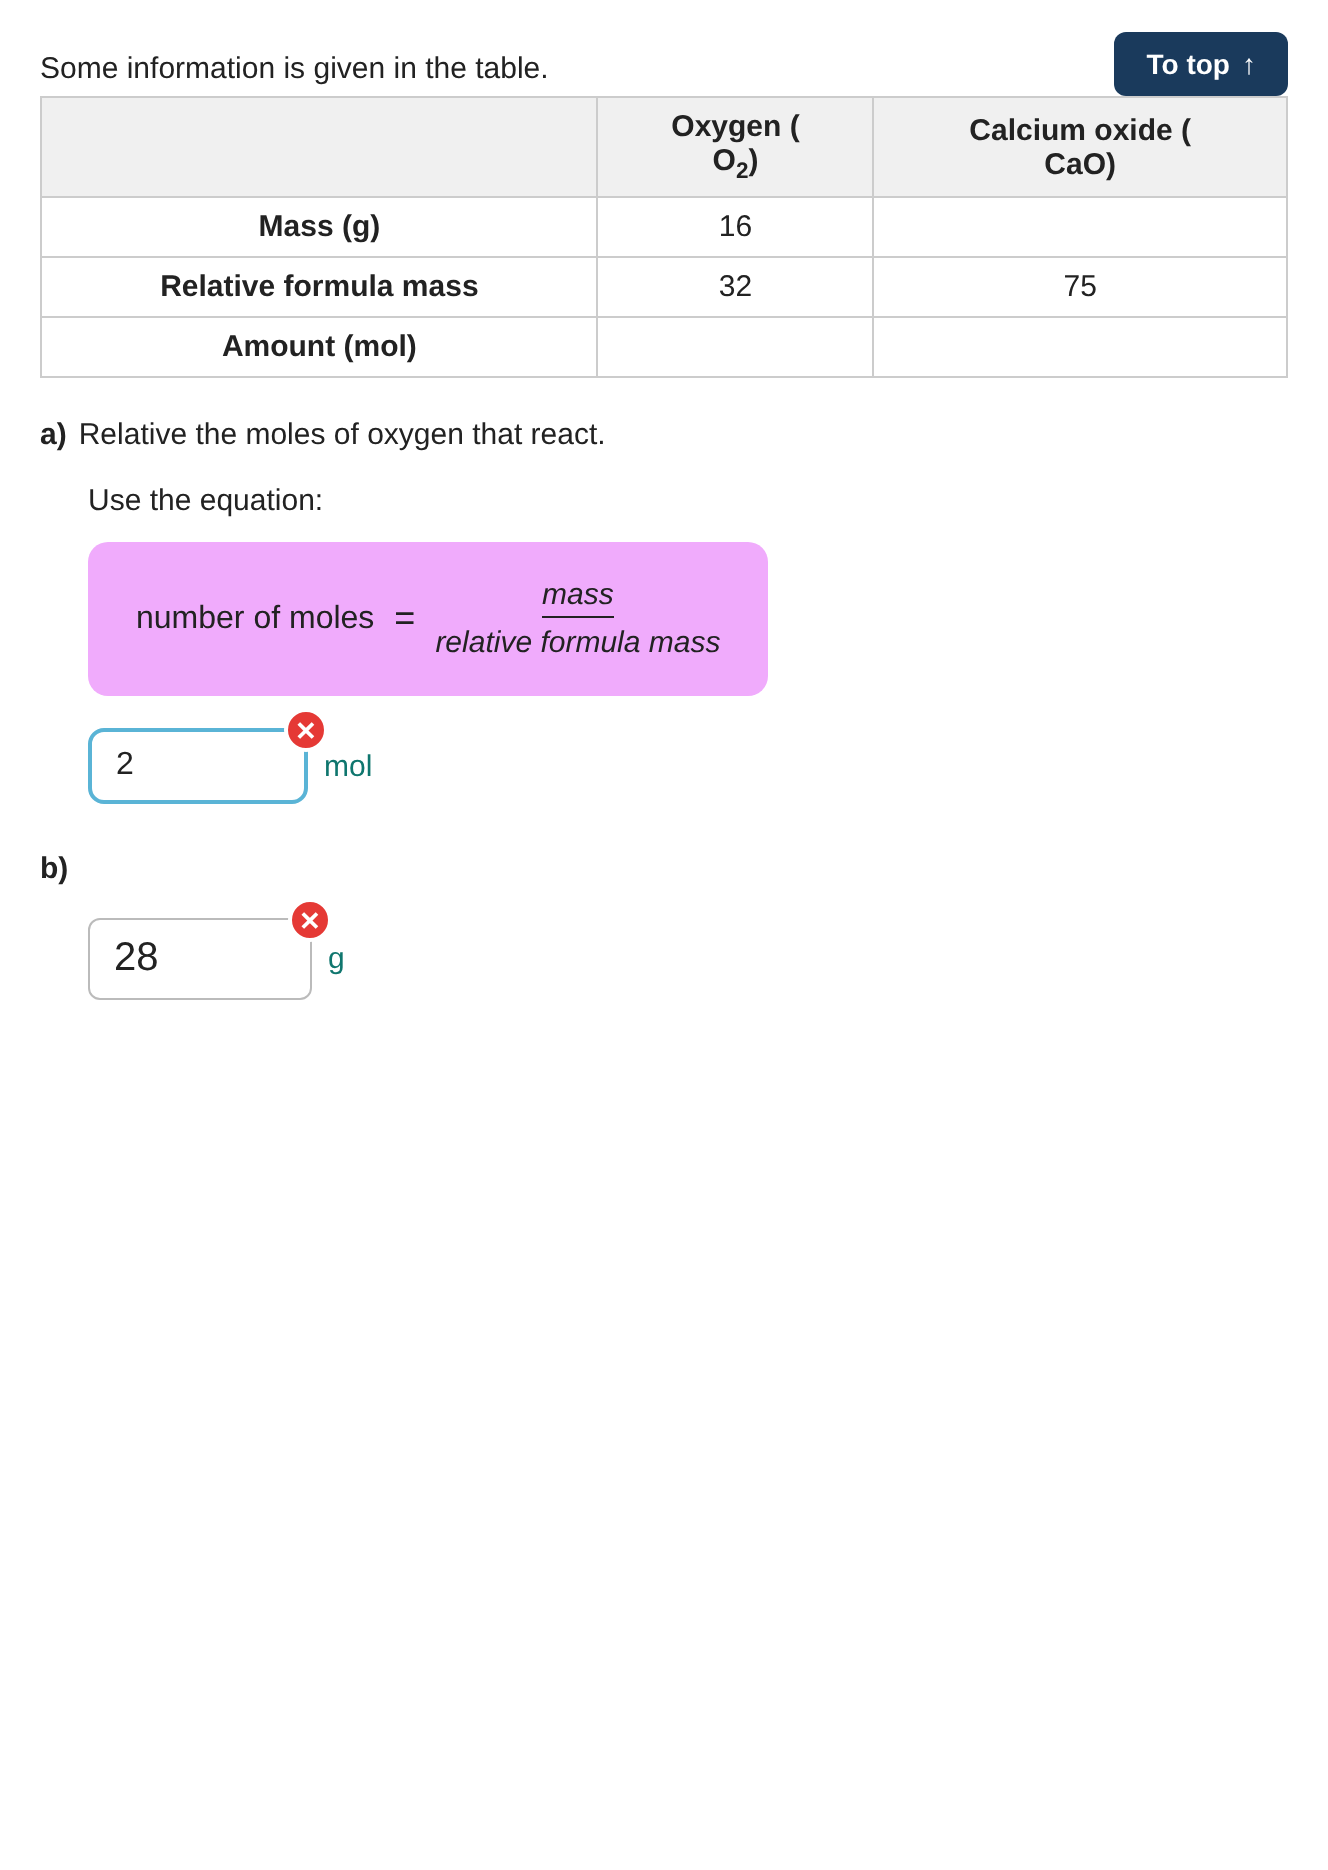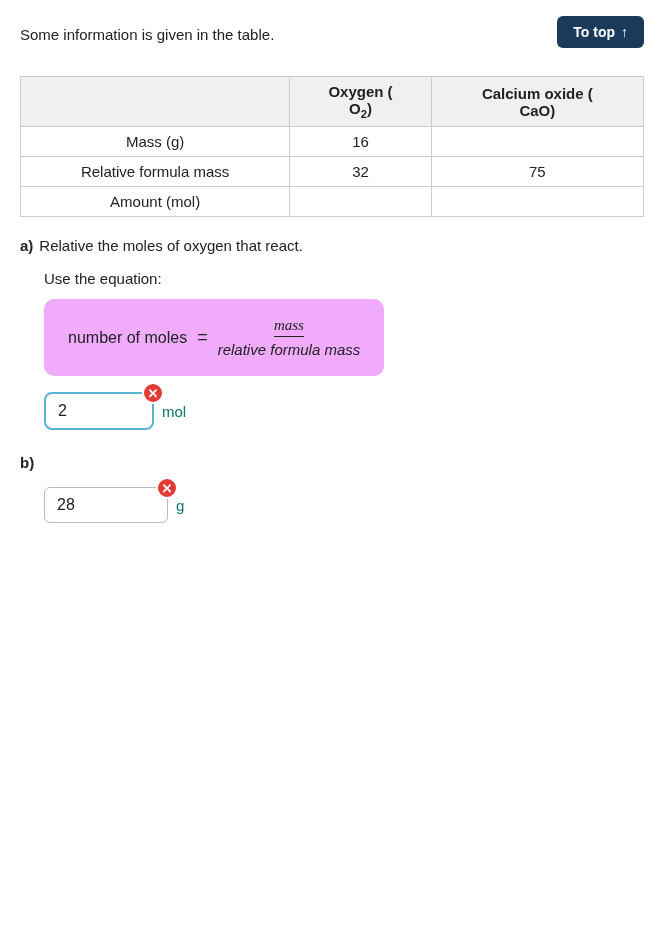--- a/index.html
+++ b/index.html
@@ -14,21 +14,21 @@
       color: #222;
       background: #fff;
       width: 664px;
       padding: 16px 20px;
     }
 
     .header-row {
       display: flex;
       align-items: flex-start;
       justify-content: space-between;
-      margin-bottom: 28px;
+      margin-bottom: 0;
     }
 
     .intro-text {
       font-size: 15px;
       padding-top: 10px;
     }
 
     .to-top-btn {
       background: #1a3a5c;
       color: #fff;
@@ -68,20 +68,21 @@
       font-weight: bold;
     }
 
     table td:first-child {
       text-align: center;
       background: #fff;
     }
 
     .row-label {
       text-align: center;
+      font-weight: bold;
     }
 
     
     .section {
       margin-bottom: 16px;
     }
 
     .section-label {
       font-weight: bold;
       font-size: 15px;
@@ -114,21 +115,20 @@
       flex-direction: column;
       align-items: center;
       gap: 2px;
     }
 
     .fraction .numerator {
       font-style: italic;
       font-size: 15px;
       padding-bottom: 2px;
       border-bottom: 1.5px solid #222;
-      font-family: Liberation Serif, serif;
     }
 
     .fraction .denominator {
       font-style: italic;
       font-size: 15px;
       padding-top: 2px;
     }
 
     .equals {
       font-size: 18px;
@@ -156,22 +156,22 @@
       width: 110px;
       color: #222;
       background: #fff;
       outline: none;
     }
 
     .answer-input-plain {
       border: 1.5px solid #bbb;
       border-radius: 6px;
       padding: 8px 12px;
-      font-size: 16px;
-      width: 124px;
+      font-size: 20px;
+      width: 112px;
       color: #222;
       background: #fff;
       outline: none;
     }
 
     .error-badge {
       position: absolute;
       top: -10px;
       right: -10px;
       width: 22px;

